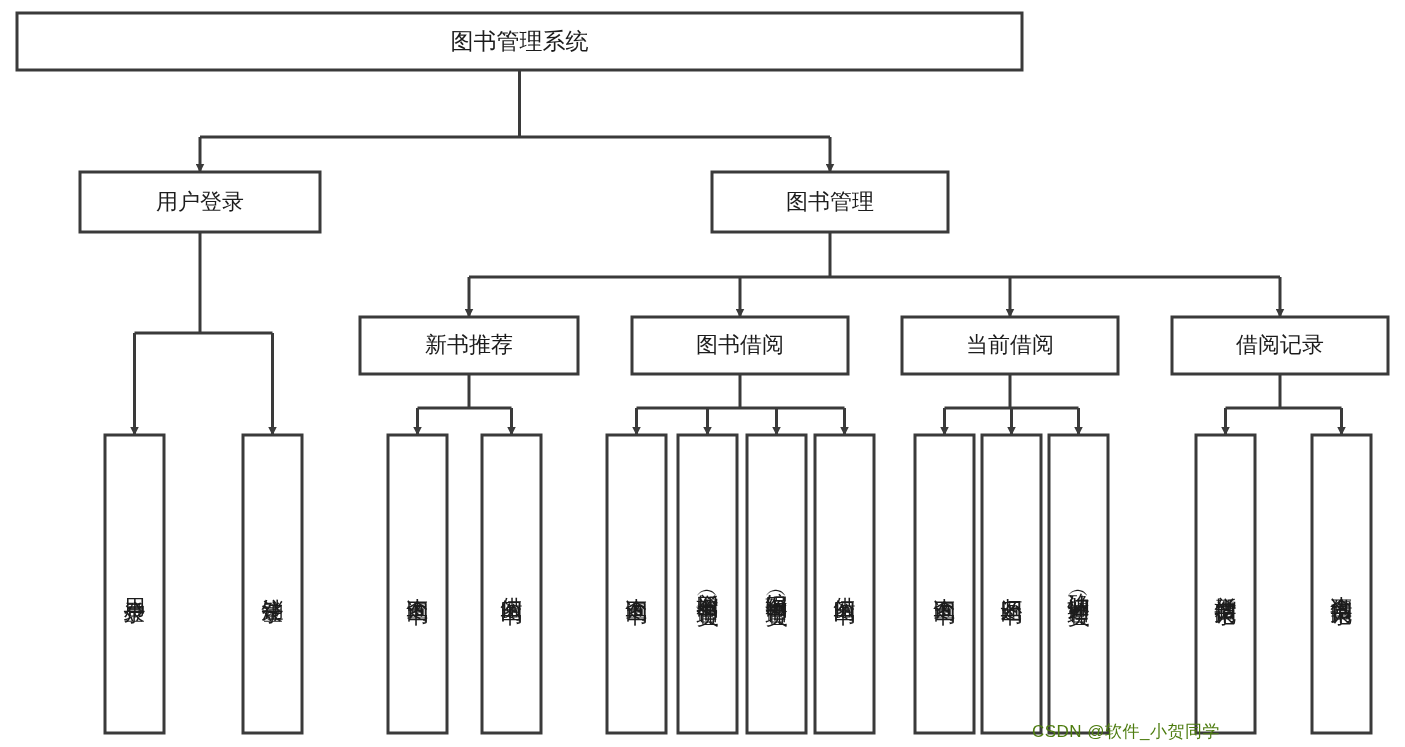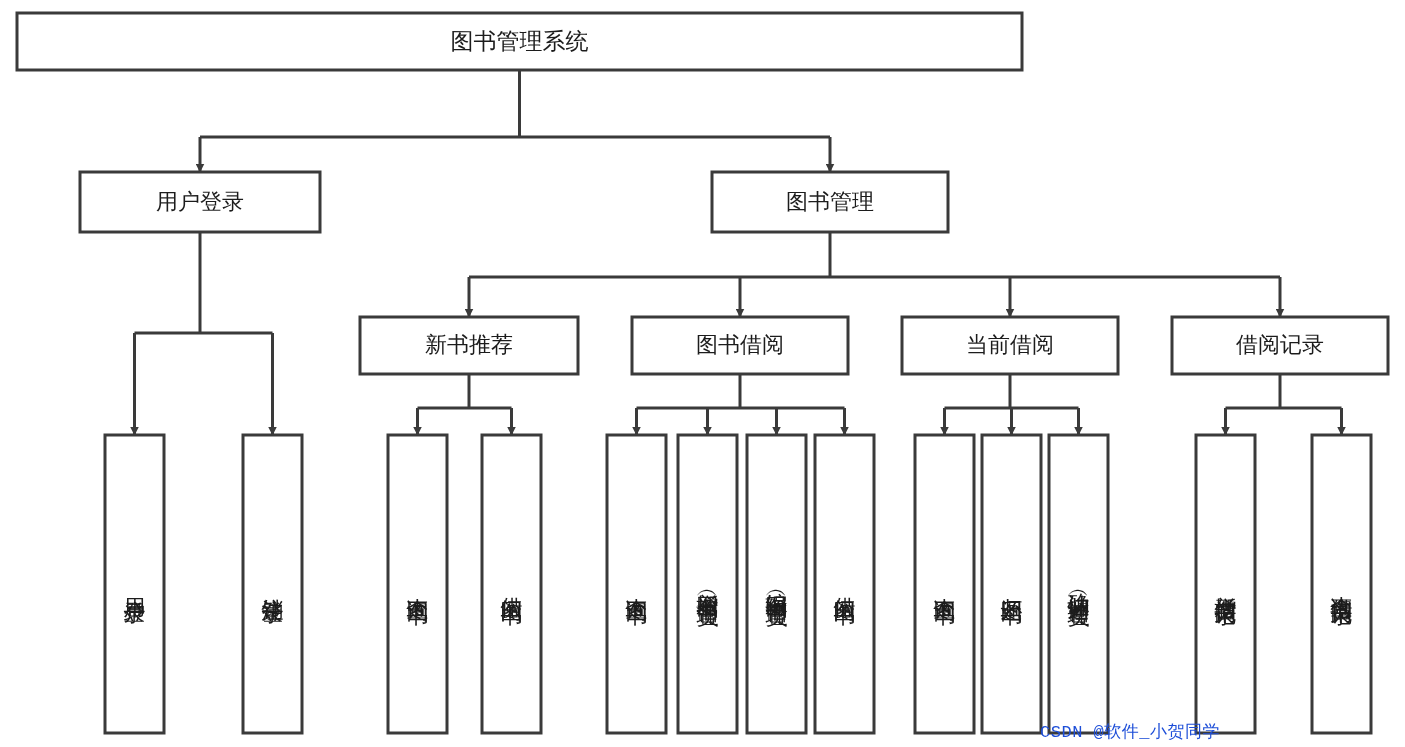--- a/index.html
+++ b/index.html
@@ -29,22 +29,22 @@
     writing-mode:vertical-rl;
     text-orientation:upright;
     font-family:"Liberation Sans","DejaVu Sans",sans-serif;
     font-size:22px;line-height:1.18;color:#1c1c1c;
     letter-spacing:2px;
     white-space:nowrap;
     pointer-events:none;
   }
   .watermark{
     position:absolute;right:6px;bottom:4px;
-    font-family:Liberation Mono, monospace;
-    font-size:17px;color:#1d4ed8;
+    font-family:Liberation Sans, sans-serif;
+    font-size:17px;color:#4d7c0f;
     letter-spacing:0.5px;
     user-select:none;
   }
 </style>
 </head>
 <body>
 
 <div id="diagram-root">
 
   <svg class="canvas" id="svg-canvas" viewBox="0 0 1405 747">

